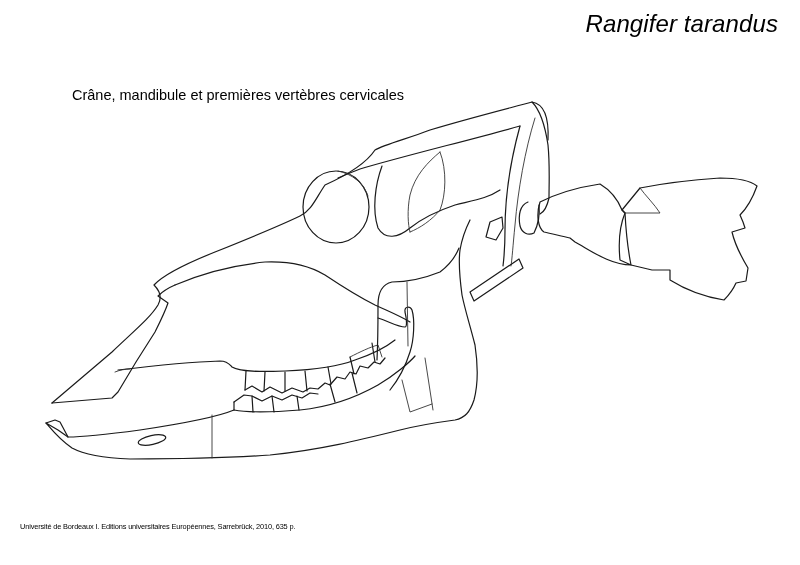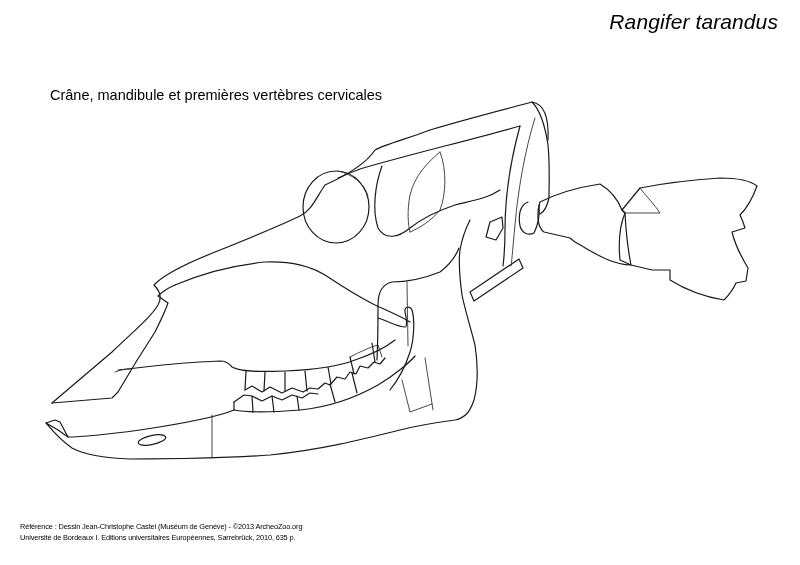--- a/index.html
+++ b/index.html
@@ -1,18 +1,18 @@
 <!DOCTYPE html>
 <html><head>
   <meta charset="utf-8">
   <style>
     html, body { margin: 0; padding: 0; background: #ffffff; }
     body { width: 800px; height: 565px; position: relative; overflow: hidden; font-family: "Liberation Sans", sans-serif; color: #000; }
-    .species { position: absolute; right: 22px; top: 10px; font-style: italic; font-size: 21px; letter-spacing: 0.1px; }
-    .caption { position: absolute; left: 28px; top: 86px; width: 376px; text-align: center; font-size: 14.5px; line-height: 18px; }
+    .species { position: absolute; right: 22px; top: 10px; font-style: italic; font-size: 24px; letter-spacing: 0.1px; }
+    .caption { position: absolute; left: 28px; top: 86px; width: 376px; text-align: right; font-size: 14.5px; line-height: 18px; }
     .drawing { position: absolute; left: 0; top: 0; width: 800px; height: 565px; }
     .drawing path, .drawing ellipse, .drawing line, .drawing polyline, .drawing polygon { fill: none; stroke: #1a1a1a; stroke-width: 1.2; stroke-linejoin: round; stroke-linecap: round; }
     .drawing .thin { stroke-width: 0.9; stroke: #333; }
     .drawing .tooth { stroke-width: 1.3; stroke: #111; }
     .refs { position: absolute; left: 20px; top: 522px; font-size: 7.4px; line-height: 10.5px; letter-spacing: -0.15px; }
     .refs div { white-space: nowrap; }
   </style>
 </head>
 <body>
 
@@ -104,15 +104,14 @@
 
   <path d="M622,210 L640,188 C660,184 690,180 720,178 C740,178 752,182 757,186
        C752,200 745,210 740,215 L743,222 L745,228 L732,232
        C735,245 742,258 748,268 L746,281 L736,283 C732,292 726,298 724,300
        C705,297 686,290 670,280 L670,270 L652,270 L631,265
        C628,250 626,232 625,213 Z"></path>
   <path class="thin" d="M640,188 C645,195 655,205 660,213 L645,213 L625,213"></path>
 </svg>
 
 <div class="refs">
-  <div>Référence : Dessin Jean-Christophe Castel (Muséum de Genève) - ©2013 ArcheoZoo.org</div>
   <div>Université de Bordeaux I. Editions universitaires Européennes, Sarrebrück, 2010, 635 p.</div>
 </div>
 
 </body></html>

